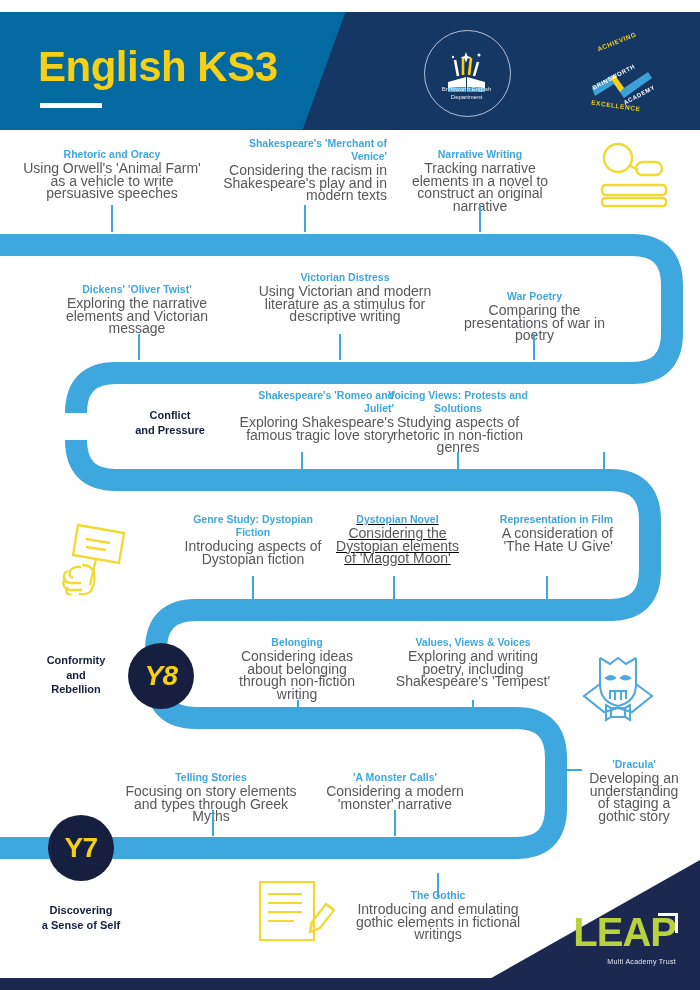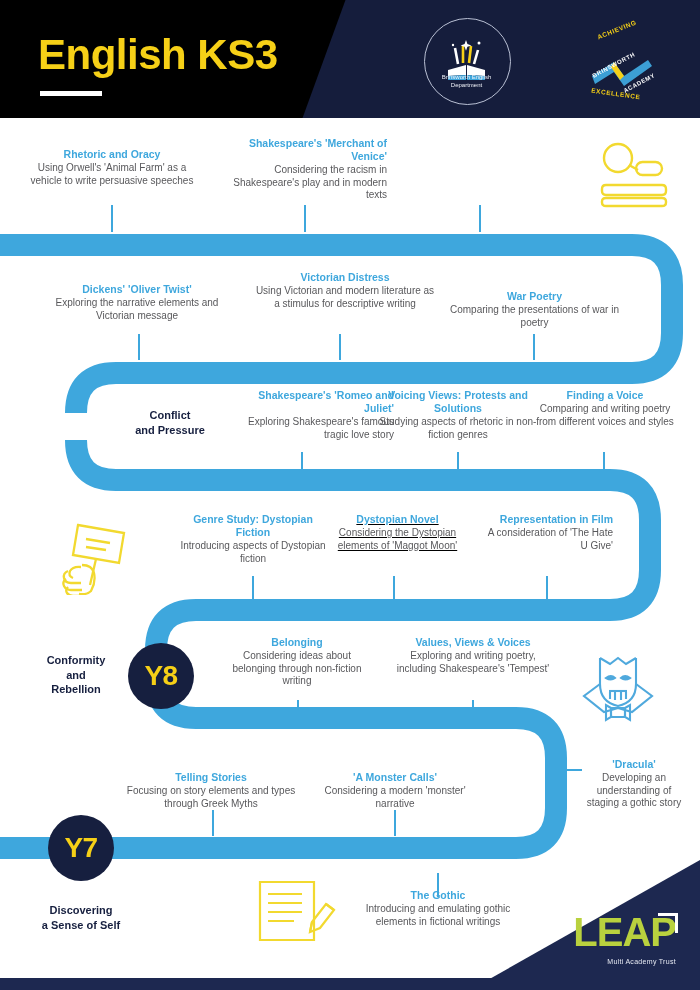--- a/index.html
+++ b/index.html
@@ -6,40 +6,40 @@
   body{
     width:700px;height:990px;
     background:#ffffff;
     font-family:"Liberation Sans", sans-serif;
     overflow:hidden;
     position:relative;
   }
   .page{position:relative;width:700px;height:990px;overflow:hidden;background:#fff;}
 
   
-  .header{position:absolute;left:0;top:0;width:700px;height:118px;background:#000000;overflow:hidden;}
+  .header{position:absolute;left:0;top:12px;width:700px;height:118px;background:#0369a1;overflow:hidden;}
   .header-sheen{position:absolute;right:-40px;top:-60px;width:420px;height:260px;background:#1c2750;transform:skewX(-20deg);opacity:.75;}
   .header-title{position:absolute;left:38px;top:34px;font-size:42px;font-weight:bold;color:#f6d017;letter-spacing:-0.5px;line-height:1;}
   .header-rule{position:absolute;left:40px;top:91px;width:62px;height:5px;background:#ffffff;}
 
   
   .dept-badge{position:absolute;left:424px;top:18px;width:85px;height:85px;}
   .dept-badge .oval{position:absolute;left:0;top:0;width:85px;height:85px;border:1.4px solid #b9c0d4;border-radius:50%;}
   .dept-text{position:absolute;left:0;top:55px;width:85px;text-align:center;color:#eef1f8;font-size:6px;line-height:8px;}
   
   .trust-badge{position:absolute;left:578px;top:18px;width:86px;height:86px;}
   .trust-word{position:absolute;color:#f6d017;font-size:6.5px;font-weight:bold;letter-spacing:.6px;}
 
   
   .ribbon{position:absolute;left:0;top:118px;width:700px;height:756px;}
 
   
   .topic{position:absolute;text-align:center;}
   .topic .t-title{color:#3ea7dd;font-size:10.5px;font-weight:bold;line-height:13px;margin:0 0 1px 0;}
-  .topic .t-desc{color:#58585b;font-size:10px;line-height:12.6px;}
+  .topic .t-desc{color:#58585b;font-size:14px;line-height:12.6px;}
 
   
   .stem{position:absolute;width:1.6px;background:#3ea7dd;}
   .stem-h{position:absolute;height:1.6px;background:#3ea7dd;}
 
   
   .ybadge{position:absolute;border-radius:50%;background:#161f3f;color:#f6d017;
     font-size:28px;font-weight:bold;display:flex;align-items:center;justify-content:center;
     letter-spacing:-0.5px;z-index:5;}
   .ylabel{position:absolute;color:#161f3f;font-size:11px;font-weight:bold;line-height:14.5px;text-align:center;z-index:5;}
@@ -116,20 +116,24 @@
     <div class="t-desc">Using Orwell's 'Animal Farm' as a vehicle to write persuasive speeches</div>
   </div>
   <div class="stem" style="left:111px;top:205px;height:27px;"></div>
 
   <div class="topic" style="left:222px;top:137px;width:165px;text-align:right;">
     <div class="t-title">Shakespeare's 'Merchant of Venice'</div>
     <div class="t-desc">Considering the racism in Shakespeare's play and in modern texts</div>
   </div>
   <div class="stem" style="left:304px;top:205px;height:27px;"></div>
 
+  <div class="topic" style="left:396px;top:148px;width:168px;">
+    <div class="t-title">Narrative Writing</div>
+    <div class="t-desc">Tracking narrative elements in a novel to construct an original narrative</div>
+  </div>
   <div class="stem" style="left:479px;top:205px;height:27px;"></div>
 
   <div class="icon-box" style="left:598px;top:140px;">
     <svg width="74" height="68" viewBox="0 0 74 68" fill="none" stroke="#f2d92f" stroke-width="2.4">
       <circle cx="20" cy="18" r="14"></circle>
       <path d="M31 25 L40 30"></path>
       <rect x="38" y="22" width="26" height="13" rx="6.5"></rect>
       <path d="M6 45 h56 q4 0 4 4 v2 q0 4 -4 4 h-56 q-4 0 -4 -4 v-2 q0 -4 4 -4 Z" transform="translate(2,0)"></path>
       <path d="M6 58 h56 q4 0 4 3.5 v1 q0 3.5 -4 3.5 h-56 q-4 0 -4 -3.5 v-1 q0 -3.5 4 -3.5 Z" transform="translate(2,0)"></path>
     </svg>
@@ -163,24 +167,20 @@
     <div class="t-desc">Exploring Shakespeare's famous tragic love story</div>
   </div>
   <div class="stem" style="left:301px;top:452px;height:26px;"></div>
 
   <div class="topic" style="left:372px;top:389px;width:172px;">
     <div class="t-title">Voicing Views: Protests and Solutions</div>
     <div class="t-desc">Studying aspects of rhetoric in non-fiction genres</div>
   </div>
   <div class="stem" style="left:457px;top:452px;height:26px;"></div>
 
-  <div class="topic" style="left:530px;top:389px;width:150px;">
-    <div class="t-title">Finding a Voice</div>
-    <div class="t-desc">Comparing and writing poetry from different voices and styles</div>
-  </div>
   <div class="stem" style="left:603px;top:452px;height:26px;"></div>
 
   <div class="icon-box" style="left:60px;top:515px;">
     <svg width="76" height="80" viewBox="0 0 76 80" fill="none" stroke="#f2d92f" stroke-width="2.3">
       <path d="M18 10 L64 18 L59 48 L13 40 Z"></path>
       <path d="M26 24 L50 28 M26 32 L46 35"></path>
       <path d="M36 44 L30 70"></path>
       <path d="M8 56 q-5 2 -4 7 q1 5 7 5 l10 0"></path>
       <path d="M6 64 q-4 3 -2 7 q2 4 7 4 l11 0"></path>
       <path d="M8 72 q-3 3 -1 6 q2 3 6 3 l12 0"></path>
@@ -200,21 +200,21 @@
     <div class="t-desc">Considering the Dystopian elements of 'Maggot Moon'</div>
   </div>
   <div class="stem" style="left:393px;top:576px;height:26px;"></div>
 
   <div class="topic" style="left:478px;top:513px;width:135px;text-align:right;">
     <div class="t-title">Representation in Film</div>
     <div class="t-desc">A consideration of 'The Hate U Give'</div>
   </div>
   <div class="stem" style="left:546px;top:576px;height:26px;"></div>
 
-  <div class="ybadge" style="left:128px;top:643px;width:66px;height:66px;">
+  <div class="ybadge" style="left:128px;top:643px;width:66px;height:66px;font-style:italic;">
     <span>Y8</span>
   </div>
   <div class="ylabel" style="left:28px;top:653px;width:96px;">
     <div>Conformity</div>
     <div>and</div>
     <div>Rebellion</div>
   </div>
 
   <div class="topic" style="left:222px;top:636px;width:150px;">
     <div class="t-title">Belonging</div>

